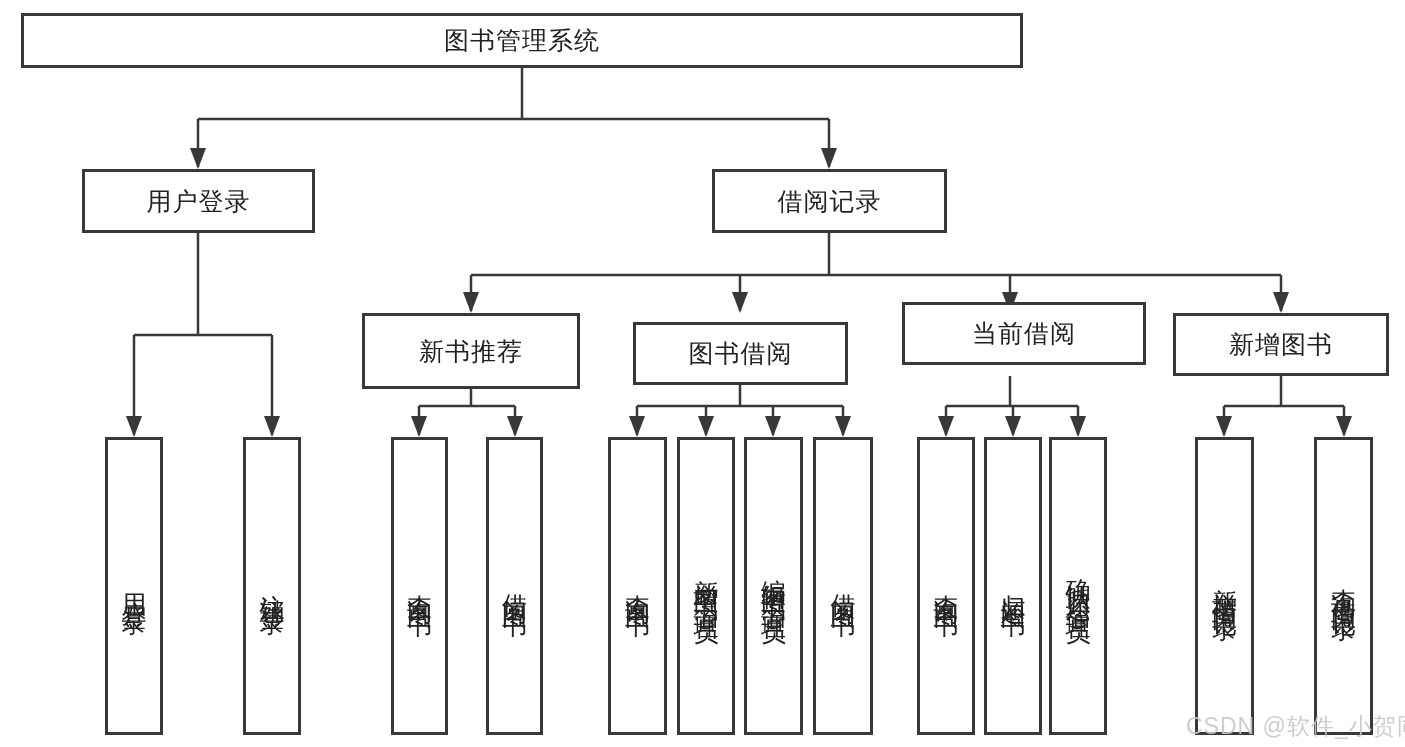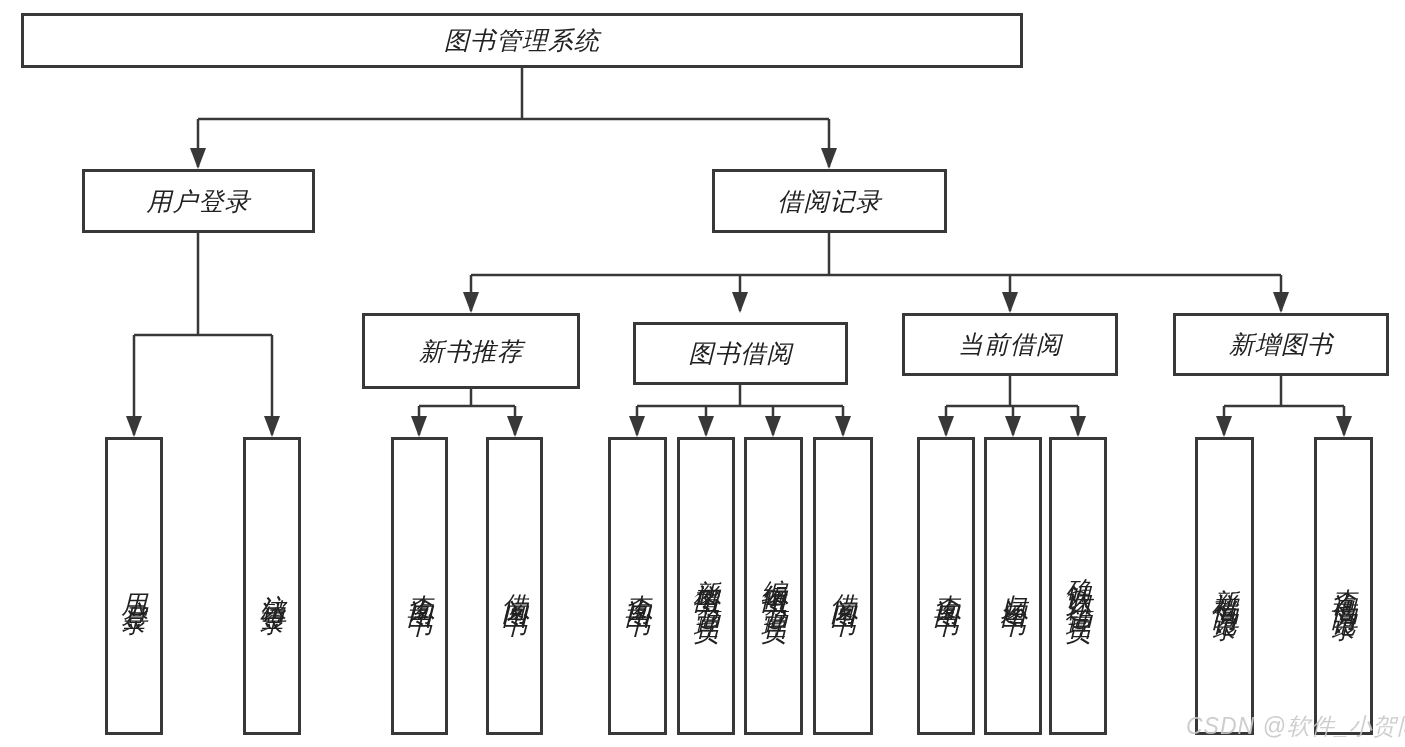--- a/index.html
+++ b/index.html
@@ -1,21 +1,21 @@
 <!DOCTYPE html>
 <html style="--line: #383838; --border: #383838; --text: #212121; --background: #ffffff; --watermark: #c8c8c8;"><head>
 <meta charset="utf-8">
 <style>
   html,body{margin:0;padding:0;}
   body{
     width:1405px;height:747px;position:relative;overflow:hidden;
     background:var(--background,#ffffff);
     font-family:"Liberation Sans","DejaVu Sans",sans-serif;
   }
-  .stage{position:absolute;left:0;top:0;width:1405px;height:747px;font-style:italic;}
+  .stage{position:absolute;left:0;top:0;width:1405px;height:747px;}
   #connectors{position:absolute;left:0;top:0;z-index:1;}
   #connectors path{fill:none;stroke:var(--line,#383838);stroke-width:2.5;}
   #connectors .arrow{fill:var(--line,#383838);stroke:none;}
   .box{
     position:absolute;box-sizing:border-box;z-index:2;
     border:3px solid var(--border,#383838);background:#ffffff;
     display:flex;align-items:center;justify-content:center;
     color:var(--text,#212121);
   }
   .box.h span{font-size:25px;letter-spacing:1px;white-space:nowrap;}
@@ -80,21 +80,21 @@
   <div class="box h" style="left:712px;top:169px;width:235px;height:64px">
     <span>借阅记录</span>
   </div>
 
   <div class="box h" style="left:362px;top:313px;width:218px;height:76px">
     <span>新书推荐</span>
   </div>
   <div class="box h" style="left:633px;top:322px;width:215px;height:63px">
     <span>图书借阅</span>
   </div>
-  <div class="box h" style="left:902px;top:313px;width:216px;height:63px">
+  <div class="box h" style="left:902px;top:302px;width:244px;height:63px">
     <span>当前借阅</span>
   </div>
   <div class="box h" style="left:1173px;top:313px;width:216px;height:63px">
     <span>新增图书</span>
   </div>
 
   <div class="box v" style="left:105px;top:437px;width:58px;height:298px">
     <span class="vtext">用户登录</span>
   </div>
   <div class="box v" style="left:243px;top:437px;width:58px;height:298px">

